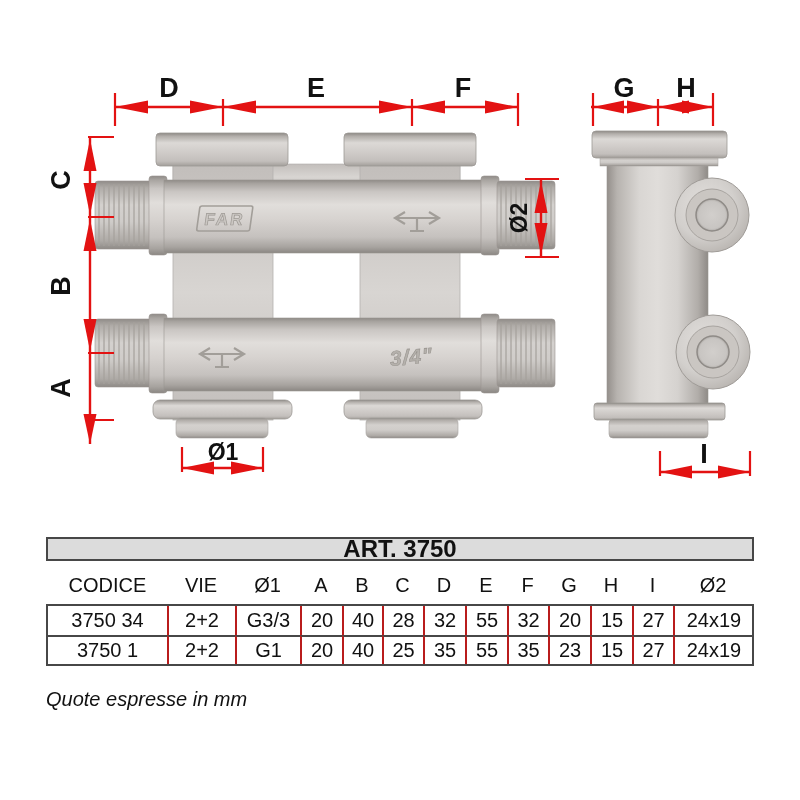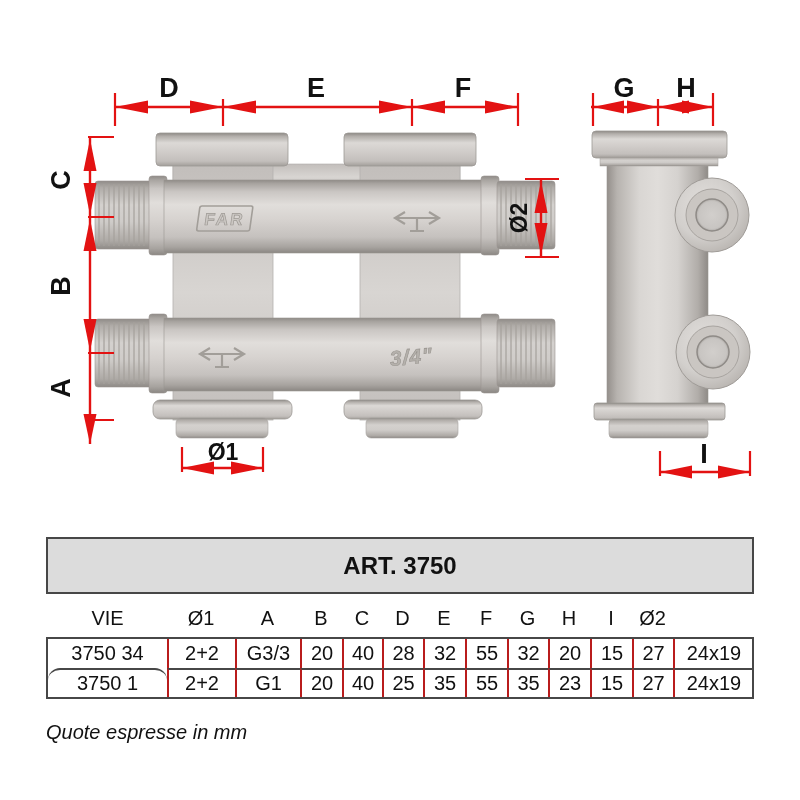--- a/index.html
+++ b/index.html
@@ -3,29 +3,29 @@
 <meta charset="utf-8">
 <style>
   html,body{margin:0;padding:0;background:#fff;}
   #page{position:relative;width:800px;height:800px;background:#fff;overflow:hidden;
         font-family:"Liberation Sans",sans-serif;color:#111;}
   #drawing{position:absolute;left:0;top:0;}
   .dimlabel{font-family:"Liberation Sans",sans-serif;font-size:27px;font-weight:bold;fill:#111;}
   .dimlabel-sm{font-family:"Liberation Sans",sans-serif;font-size:23px;font-weight:bold;fill:#111;}
   .emboss{font-family:"Liberation Sans",sans-serif;font-weight:bold;}
   .table-wrap{position:absolute;left:46px;top:537px;width:708px;}
-  .art-bar{width:708px;height:57px;box-sizing:border-box;background:#dcdcdc;border:2px solid #474747;
+  .art-bar{width:708px;height:24px;box-sizing:border-box;background:#dcdcdc;border:2px solid #474747;
            display:flex;align-items:center;justify-content:center;font-size:24px;font-weight:bold;}
   .grid-row{display:grid;grid-template-columns:119px 68px 65px 42px 40px 41px 42px 42px 41px 42px 42px 41px 80px;}
   .header-row{margin:10px 2px 5px 2px;}
   .hcell{height:28px;display:flex;align-items:center;justify-content:center;font-size:20px;}
   .data-block{width:708px;box-sizing:border-box;border:2px solid #474747;}
   .dcell{height:29px;display:flex;align-items:center;justify-content:center;font-size:20px;
          border-left:2px solid #b91c1c;box-sizing:border-box;}
-  .dcell.first{border-left:none;border-radius:12px;}
+  .dcell.first{border-left:none;}
   .data-row.second .dcell{border-top:2px solid #474747;text-align:center;}
   .caption{margin-top:22px;font-style:italic;font-size:20px;}
 </style>
 </head>
 <body>
 
 <div id="page">
 
   <svg id="drawing" width="800" height="530" viewBox="0 0 800 530">
     <defs>
@@ -219,20 +219,21 @@
     </g>
     <text x="704" y="463" text-anchor="middle" class="dimlabel">I</text>
   </svg>
 
   <div class="table-wrap">
     <div class="art-bar">
       <span>ART. 3750</span>
     </div>
 
     <div class="grid-row header-row">
+      <div class="hcell">CODICE</div>
       <div class="hcell">VIE</div>
       <div class="hcell">Ø1</div>
       <div class="hcell">A</div>
       <div class="hcell">B</div>
       <div class="hcell">C</div>
       <div class="hcell">D</div>
       <div class="hcell">E</div>
       <div class="hcell">F</div>
       <div class="hcell">G</div>
       <div class="hcell">H</div>

